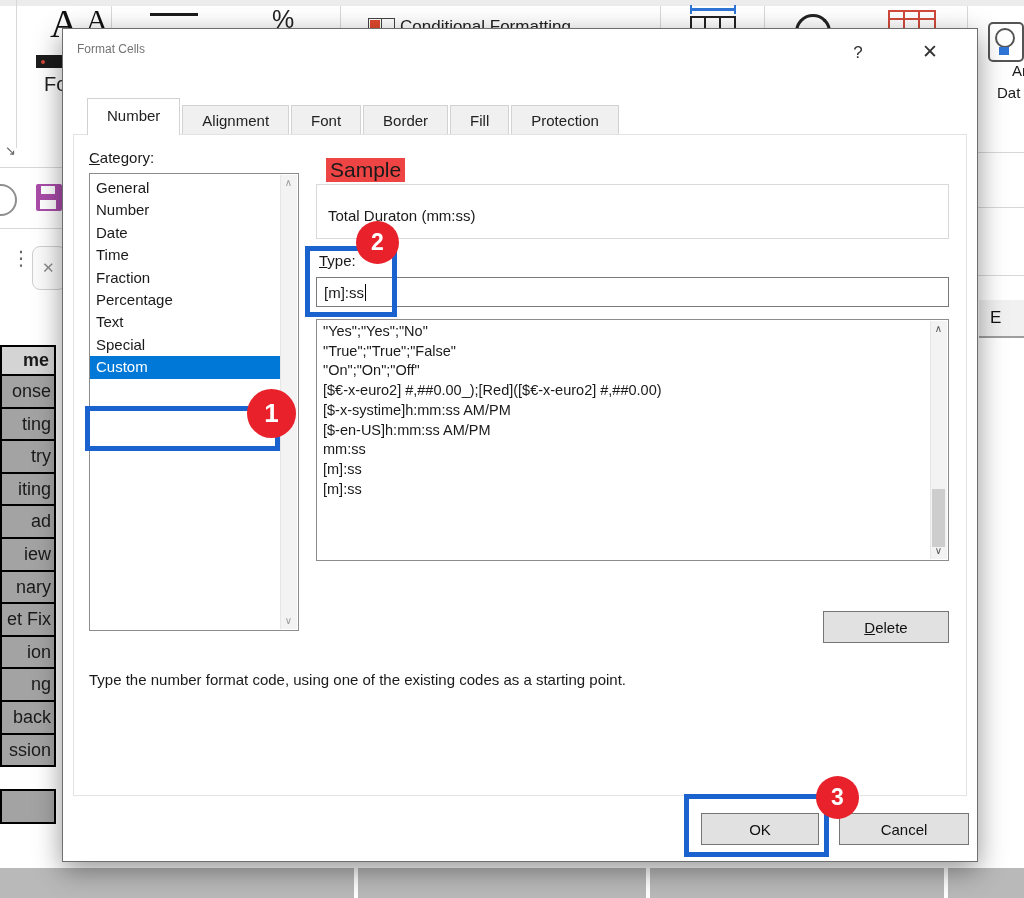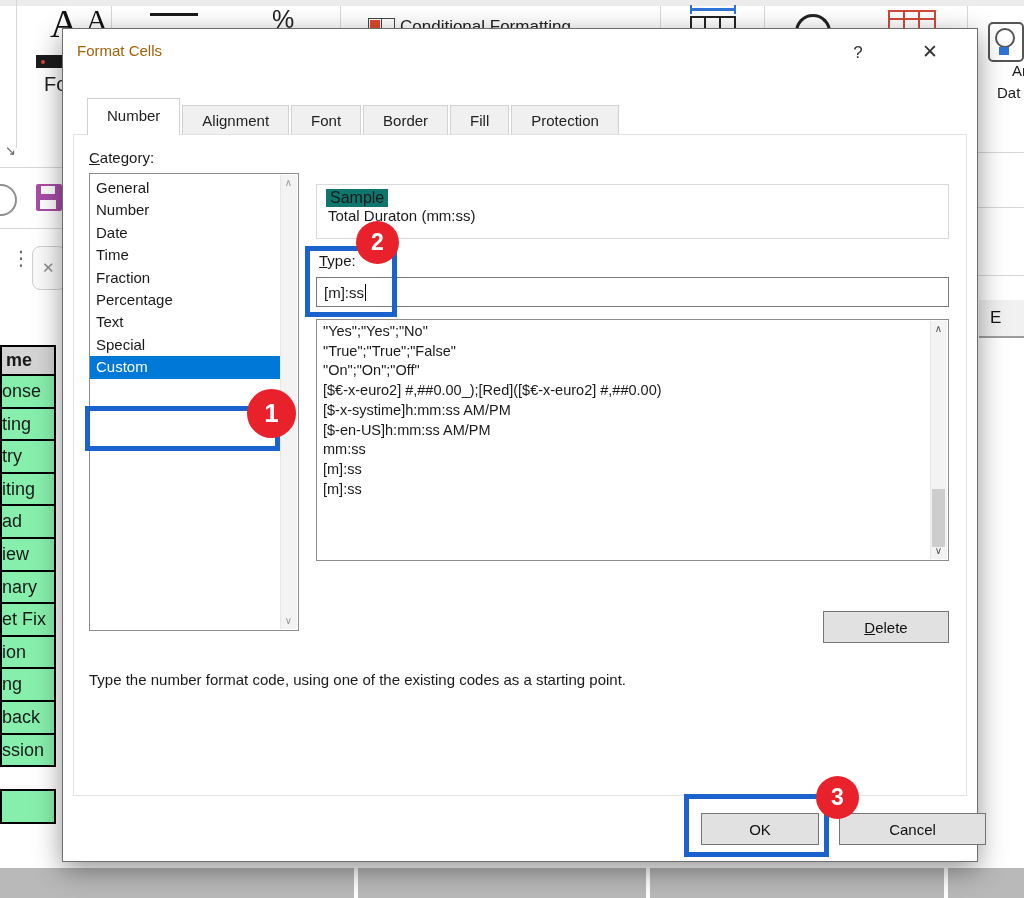--- a/index.html
+++ b/index.html
@@ -37,44 +37,44 @@
   .autosave-circle{left:-15px;top:184px;width:28px;height:28px;border:2px solid #8f8f8f;border-radius:50%;background:#fff;}
   .floppy{left:36px;top:184px;width:26px;height:27px;background:var(--save-purple,#a94ca9);border-radius:2px;}
   .floppy .slot{position:absolute;left:5px;top:2px;width:14px;height:8px;background:#fff;}
   .floppy .base{position:absolute;left:4px;bottom:2px;width:16px;height:9px;background:#fff;}
   .kebab{left:11px;top:252px;font-size:20px;color:#666;letter-spacing:0;line-height:12px;}
   .fx-cancel{left:32px;top:246px;width:34px;height:44px;border:1px solid #cfcfcf;border-radius:8px;background:#fafafa;
              font-size:15px;color:#8a8a8a;display:flex;align-items:center;padding-left:9px;box-sizing:border-box;}
 
   
   .sheet-head{left:0;top:345px;width:56px;height:31px;background:#d4d4d4;border:2px solid #000;box-sizing:border-box;
-              font-size:18px;font-weight:bold;text-align:right;padding-right:22px;line-height:27px;}
+              font-size:18px;font-weight:bold;text-align:right;padding-right:5px;line-height:27px;}
   .sheet-rows{left:0;top:374px;width:56px;}
-  .sheet-row{width:56px;height:34.6px;background:#86efac;border:2px solid #000;box-sizing:border-box;
-             font-size:18px;text-align:left;padding-right:3px;line-height:31px;overflow:hidden;}
+  .sheet-row{width:56px;height:34.6px;background:#a3a3a3;border:2px solid #000;box-sizing:border-box;
+             font-size:18px;text-align:right;padding-right:3px;line-height:31px;overflow:hidden;}
   .sheet-row + .sheet-row{margin-top:-2px;}
 
   
   .an-icon{left:988px;top:22px;width:32px;height:36px;border:2px solid #555;border-radius:5px;background:#fff;}
   .an-icon .c{position:absolute;left:5px;top:4px;width:16px;height:16px;border:2px solid #555;border-radius:50%;}
   .an-icon .b{position:absolute;left:9px;top:23px;width:10px;height:8px;background:#2e75d6;}
   .an-l1{left:1012px;top:62px;font-size:15px;}
   .an-l2{left:997px;top:84px;font-size:15px;}
   .col-head-band{left:979px;top:300px;width:45px;height:38px;background:#f1f1f1;border-bottom:2px solid #9e9e9e;box-sizing:border-box;}
   .col-head-e{left:990px;top:308px;font-size:17px;color:#111;}
 
   
   .bottom-band{left:0;top:868px;width:1024px;height:30px;background:#b9b9b9;}
   .bottom-band .sep{position:absolute;top:0;width:4px;height:30px;background:#fff;}
   .bottom-white{left:0;top:862px;width:78px;height:36px;background:#fff;}
 
   
   .dialog{left:62px;top:28px;width:914px;height:832px;background:#fff;border:1px solid #6e6e6e;
           box-shadow:0 8px 26px rgba(0,0,0,.42);}
-  .dlg-title{left:14px;top:13px;font-size:15px;color:#a16207;}
+  .dlg-title{left:14px;top:13px;font-size:12px;color:#737373;}
   .dlg-help{left:782px;top:11px;width:26px;height:26px;font-size:17px;color:#333;text-align:center;line-height:26px;}
   .dlg-close{left:852px;top:8px;width:30px;height:30px;font-size:19px;color:#333;text-align:center;line-height:30px;}
 
   .tabs{left:24px;top:69px;display:flex;align-items:flex-end;height:37px;}
   .tab{height:30px;line-height:30px;padding:0 19px;background:#f0f0f0;border:1px solid #d2d2d2;
        font-size:15px;color:#222;margin-right:2px;box-sizing:border-box;}
   .tab.active{background:#fff;height:37px;line-height:34px;border-bottom:none;position:relative;z-index:2;}
   .tab-frame{left:10px;top:105px;width:892px;height:660px;border:1px solid #e3e3e3;}
 
   .cat-label{left:26px;top:120px;font-size:15px;}
@@ -82,38 +82,38 @@
   .cat-list{left:26px;top:144px;width:210px;height:458px;border:1px solid #8c8c8c;box-sizing:border-box;
             background:#fff;padding:3px 18px 0 0;overflow:hidden;}
   .cat-item{font-size:15px;line-height:22.4px;padding-left:6px;white-space:nowrap;}
   .cat-item.selected{background:var(--selection-blue,#0078d7);color:#fff;}
   .scrollbar{position:absolute;top:1px;right:1px;bottom:1px;width:16px;background:#f3f3f3;border-left:1px solid #e6e6e6;}
   .sb-up,.sb-down{position:absolute;left:0;width:15px;height:16px;text-align:center;font-size:10px;color:#9a9a9a;line-height:16px;}
   .sb-up{top:0;} .sb-down{bottom:0;}
   .sb-thumb{position:absolute;left:1px;width:13px;background:#cdcdcd;}
 
   .sample-box{left:253px;top:155px;width:633px;height:55px;border:1px solid #d9d9d9;box-sizing:border-box;}
-  .sample-label{left:263px;top:160px;background:#0f766e;padding:0 4px;font-size:16px;}
+  .sample-label{left:263px;top:129px;background:#ef4444;padding:0 4px;font-size:21px;}
   .sample-value{left:265px;top:178px;font-size:15px;}
 
   .type-label{left:256px;top:223px;font-size:15px;}
   .type-input{left:253px;top:248px;width:633px;height:30px;border:1px solid #7a7a7a;box-sizing:border-box;
               display:flex;align-items:center;padding-left:7px;font-size:15px;background:#fff;}
   .caret{display:inline-block;width:1px;height:17px;background:#000;margin-left:1px;}
 
   .code-list{left:253px;top:290px;width:633px;height:242px;border:1px solid #8c8c8c;box-sizing:border-box;
              background:#fff;padding:2px 20px 0 0;overflow:hidden;}
   .code-item{font-size:14.5px;line-height:19.7px;padding-left:6px;white-space:nowrap;}
   .code-list .sb-up,.code-list .sb-down{color:#555;}
 
   .btn{background:#e1e1e1;border:1px solid #757575;box-sizing:border-box;font-size:15px;color:#111;
        display:flex;align-items:center;justify-content:center;}
   .btn-delete{left:760px;top:582px;width:126px;height:32px;}
   .btn-ok{left:638px;top:784px;width:118px;height:32px;}
-  .btn-cancel{left:776px;top:784px;width:147px;height:32px;}
+  .btn-cancel{left:776px;top:784px;width:130px;height:32px;}
   .help-text{left:26px;top:642px;font-size:15px;}
 
   
   .ann-box{border:5px solid var(--accent-blue,#1a63cf);box-sizing:border-box;z-index:40;}
   .ann-box1{left:85px;top:406px;width:195px;height:45px;}
   .ann-box2{left:305px;top:246px;width:92px;height:71px;}
   .ann-box3{left:684px;top:794px;width:145px;height:63px;}
   .badge{border-radius:50%;background:var(--badge-red,#e8212b);color:#fff;font-weight:bold;
          display:flex;align-items:center;justify-content:center;z-index:50;}
   .badge1{left:247px;top:389px;width:49px;height:49px;font-size:26px;}

